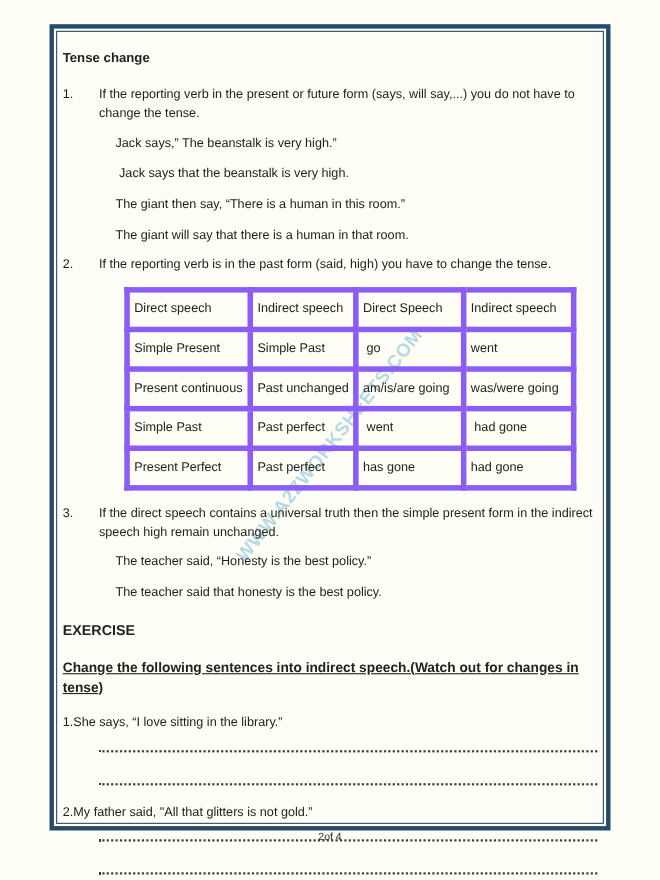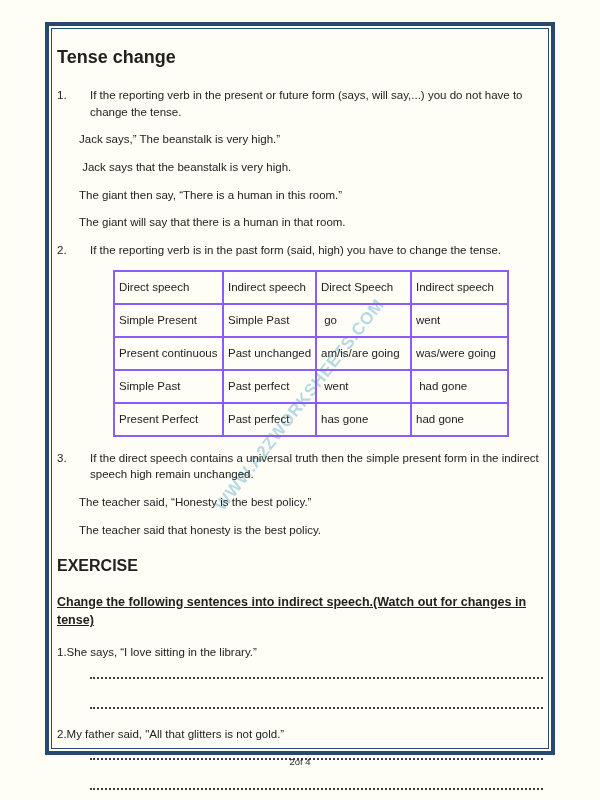--- a/index.html
+++ b/index.html
@@ -23,38 +23,38 @@
     position: absolute; left: 300px; top: 405px;
     transform: translate(-50%,-50%) rotate(-52deg);
     font-size: 17px; letter-spacing: 0.6px; font-weight: bold;
     color: rgba(110, 181, 209, 0.5);
     white-space: nowrap; z-index: 2;
   }
   .content {
     position: absolute; left: 57px; top: 44px; width: 488px;
     font-size: 11.5px; line-height: 1.45; z-index: 3;
   }
-  .title { font-weight: bold; font-size: 18px; margin: 0 0 17px 0; }
+  .title { font-weight: bold; font-size: 12px; margin: 0 0 17px 0; }
   .item { display: flex; margin: 0 0 11px 0; }
   .item .num { width: 33px; flex: none; }
   .item .body { flex: 1; white-space: pre-wrap; }
-  .para { margin: 0 0 11px 22px; white-space: pre-wrap; }
+  .para { margin: 0 0 11px 48px; white-space: pre-wrap; }
   .tense-table {
     border-collapse: collapse; margin: 5px 0 13px 56px;
     font-size: 11.5px; color: #212121;
   }
   .tense-table td {
-    border: 2px solid #8b5cf6; padding: 2px 3px 2px 4px;
+    border: 5px solid #8b5cf6; padding: 2px 3px 2px 4px;
     height: 27px; vertical-align: middle; white-space: pre-wrap;
   }
   .tense-table td.c0 { width: 100px; }
   .tense-table td.c1 { width: 84px; }
   .tense-table td.c2 { width: 86px; }
   .tense-table td.c3 { width: 88px; }
-  .ex-heading { font-weight: bold; font-size: 16px; margin: 16px 0 15px 0; }
+  .ex-heading { font-weight: bold; font-size: 13px; margin: 16px 0 15px 0; }
   .instruction { font-weight: bold; font-size: 12.5px; max-width: 474px; margin: 0 0 15px 0; text-decoration: underline; }
   .ex-item { display: flex; margin: 0; }
   .ex-item.second { margin-top: 17px; }
   .answer-line {
     margin: 26px 2px 0 33px; height: 2px;
     border-bottom: 2px dotted #3d3d3d;
   }
   .answer-line.first { margin-top: 14px; }
   .footer {
     position: absolute; left: 0; top: 756px; width: 600px;

